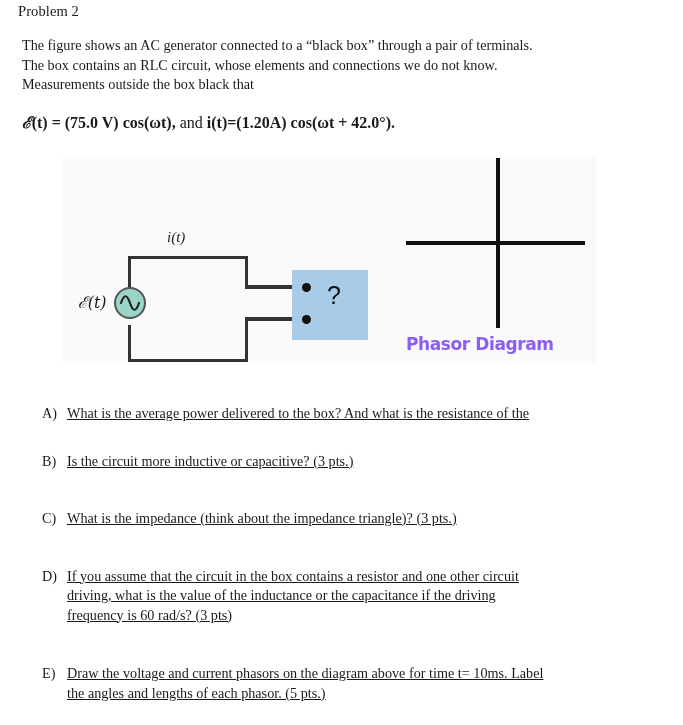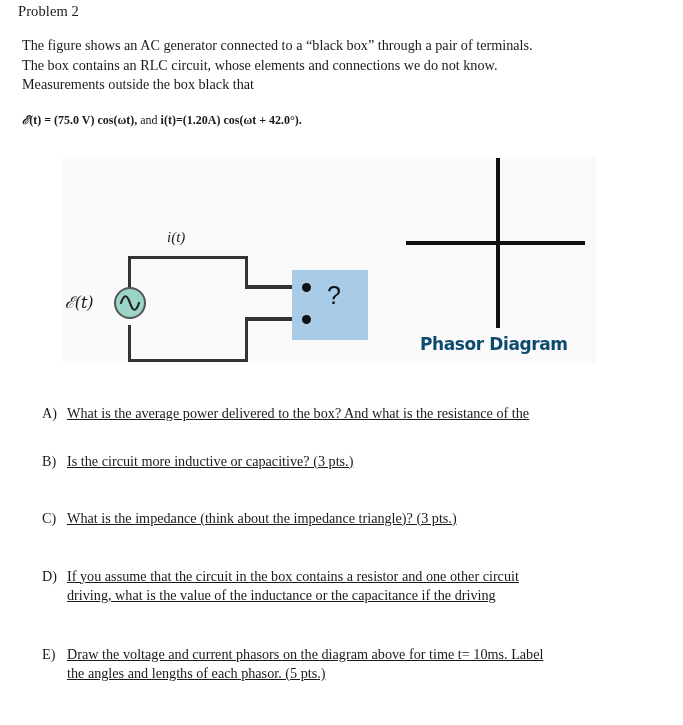--- a/index.html
+++ b/index.html
@@ -35,21 +35,21 @@
     font-size: 14.2px;
     line-height: 19.5px;
   }
   .intro-line { display: block; white-space: nowrap; }
 
   
   .equation {
     position: absolute;
     left: 22px;
     top: 111px;
-    font-size: 12px;
+    font-size: 16px;
     font-weight: bold;
     white-space: nowrap;
   }
   .equation .reg { font-weight: normal; }
   .eq-script {
     font-family: "DejaVu Serif", serif;
     font-style: italic;
     font-weight: bold;
   }
 
@@ -93,21 +93,21 @@
     height: 32px;
     border-radius: 50%;
     background: #9bd4c8;
     border: 2px solid #555555;
     box-sizing: border-box;
   }
   .generator svg { display: block; }
 
   .emf-label {
     position: absolute;
-    left: 3px;
+    left: 16px;
     top: 134px;
     font-size: 16px;
     font-style: italic;
     font-family: "DejaVu Serif", serif;
     white-space: nowrap;
   }
   .current-label {
     position: absolute;
     left: 105px;
     top: 72px;
@@ -148,27 +148,27 @@
   
   .phasor-axis {
     position: absolute;
     background: #111111;
   }
   .axis-v { left: 434px; top: 1px;   width: 3.5px; height: 170px; }
   .axis-h { left: 344px; top: 84px;  width: 179px; height: 3.5px; }
 
   .phasor-caption {
     position: absolute;
-    left: 358px;
+    left: 344px;
     top: 177px;
     font-size: 17px;
     font-weight: bold;
     font-family: "DejaVu Sans", sans-serif;
     letter-spacing: -0.4px;
-    color: #0c4a6e;
+    color: #8b5cf6;
     white-space: nowrap;
   }
 
   
   .questions {
     position: absolute;
     left: 42px;
     top: 404px;
     width: 600px;
   }
@@ -259,20 +259,21 @@
       <span class="ln">What is the impedance (think about the impedance triangle)? (3 pts.)</span>
     </span>
   </div>
   <div class="gap-c"></div>
 
   <div class="q-item">
     <span class="q-letter">D)</span>
     <span class="q-text">
       <span class="ln">If you assume that the circuit in the box contains a resistor and one other circuit</span>
       <span class="ln">driving, what is the value of the inductance or the capacitance if the driving</span>
+      <span class="ln">frequency is 60 rad/s? (3 pts)</span>
     </span>
   </div>
   <div class="gap-d"></div>
 
   <div class="q-item">
     <span class="q-letter">E)</span>
     <span class="q-text">
       <span class="ln">Draw the voltage and current phasors on the diagram above for time t= 10ms. Label</span>
       <span class="ln">the angles and lengths of each phasor. (5 pts.)</span>
     </span>

